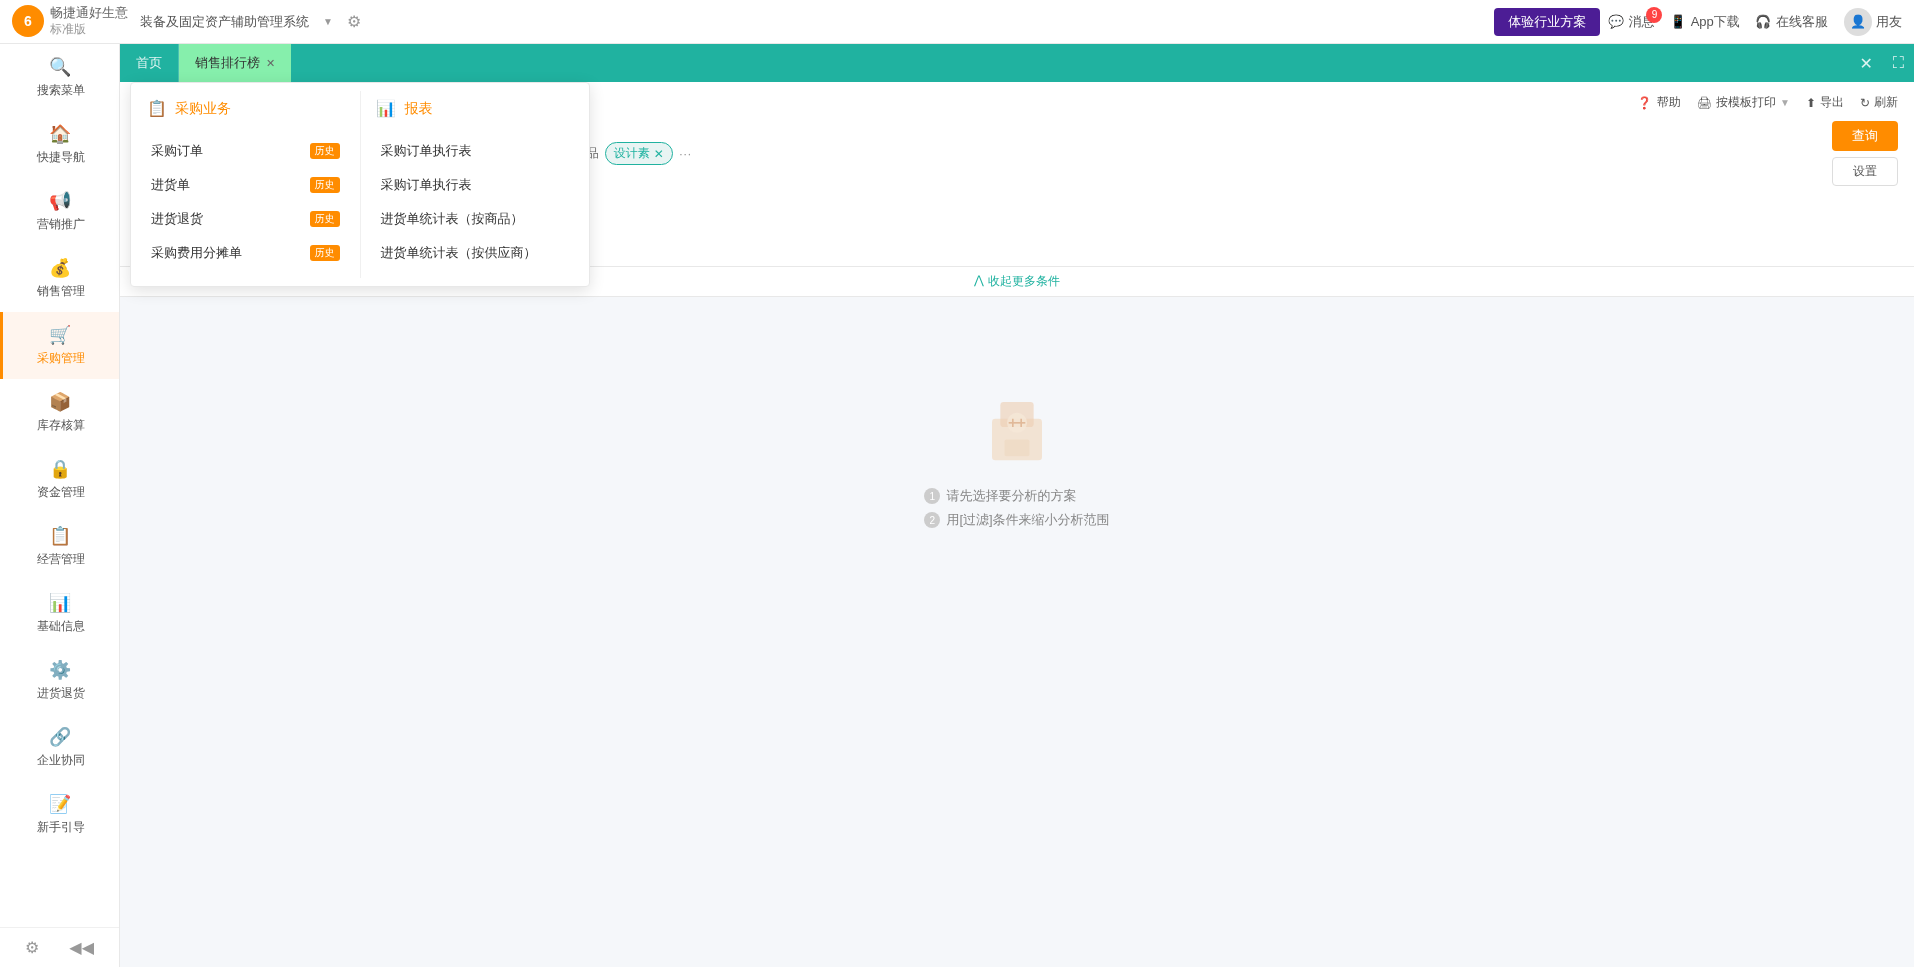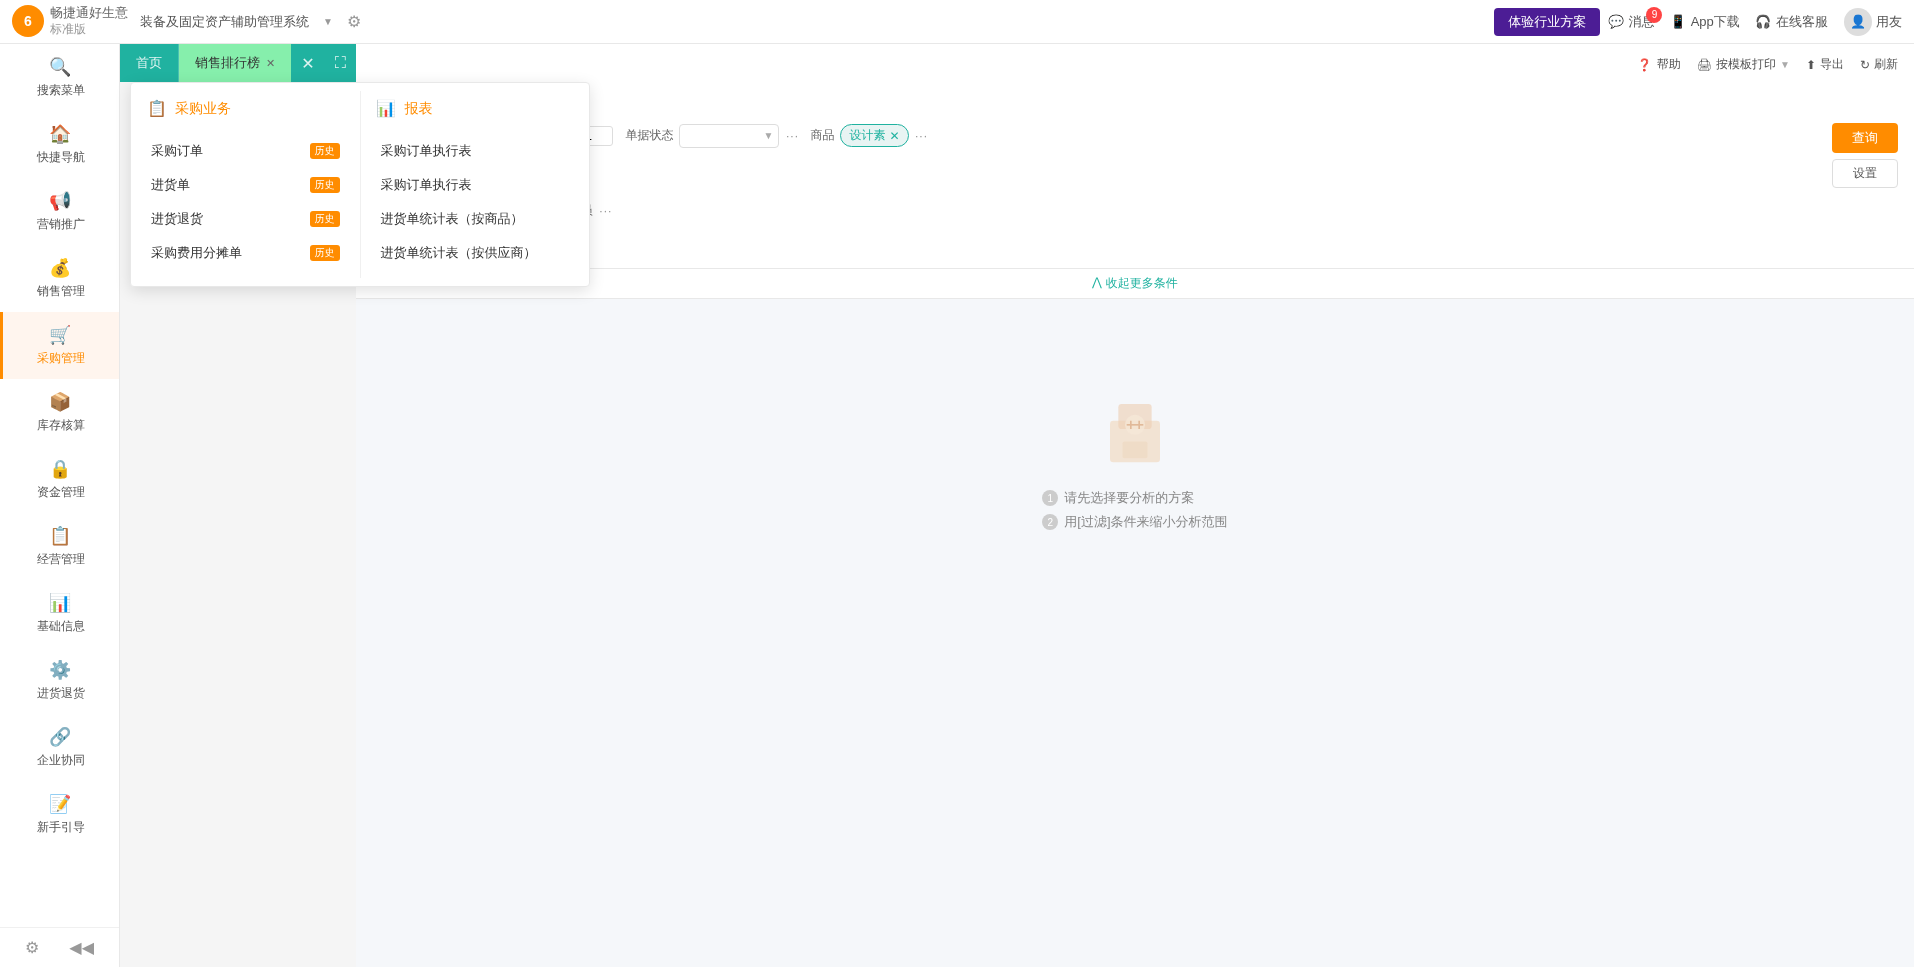--- a/index.html
+++ b/index.html
@@ -137,21 +137,21 @@
     .sidebar-bottom-btn {
       color: #999;
       font-size: 16px;
       cursor: pointer;
     }
 
     
     .main {
       flex: 1;
       display: flex;
-      flex-direction: row;
+      flex-direction: column;
       overflow: hidden;
     }
 
     
     .tabbar {
       background: #20b2a0;
       display: flex;
       align-items: center;
       height: 38px;
       padding: 0 0;
@@ -287,21 +287,20 @@
       padding: 5px 14px;
       border-radius: 4px;
       font-size: 12px;
       cursor: pointer;
     }
     .filter-actions {
       display: flex;
       flex-direction: column;
       gap: 6px;
       margin-left: auto;
-      margin-top: 40px;
     }
     .collapse-bar {
       display: flex;
       justify-content: center;
       padding: 6px 0;
       background: #fff;
       border-bottom: 1px solid #e8e8e8;
       cursor: pointer;
       color: #20b2a0;
       font-size: 12px;

